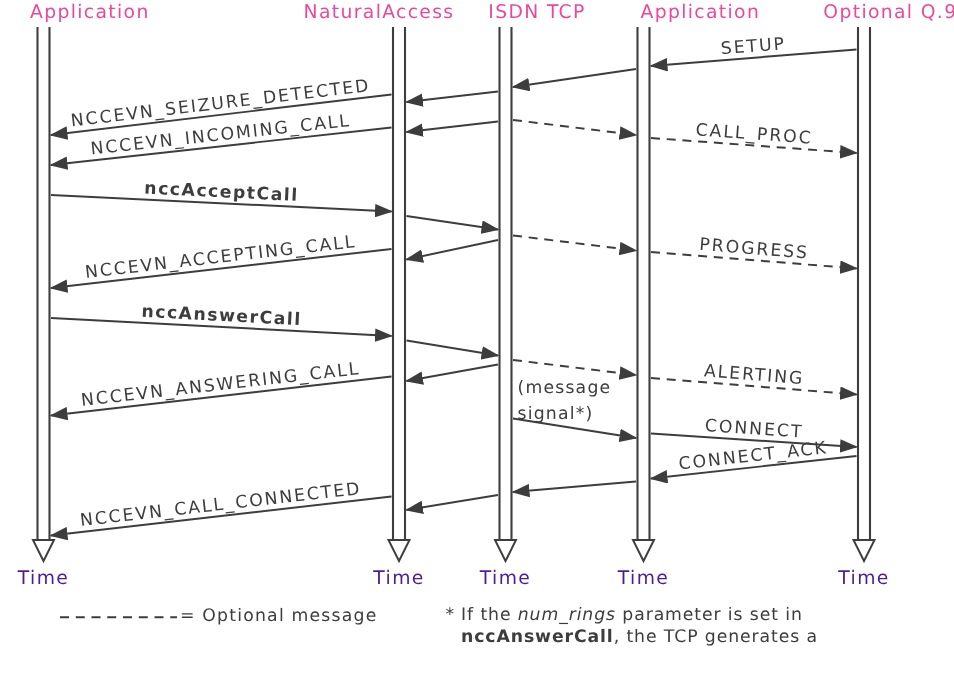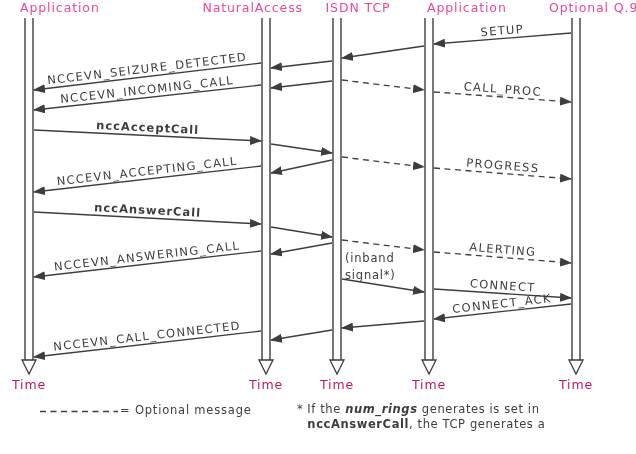--- a/index.html
+++ b/index.html
@@ -5,36 +5,36 @@
   html,body{margin:0;padding:0;background:#fff;}
   #canvas{
     position:relative;width:636px;height:454px;background:#fff;overflow:hidden;
     font-family:"DejaVu Sans","Liberation Sans",sans-serif;color:#3d3d3d;
   }
   #diagram-svg{position:absolute;left:0;top:0;}
   .head-label{
     position:absolute;top:0;font-size:12.5px;letter-spacing:0.9px;white-space:nowrap;color:#ec4899;margin-left:20px;
   }
   .time-label{
-    position:absolute;font-size:12.5px;letter-spacing:0.9px;white-space:nowrap;color:#be185d;
+    position:absolute;font-size:12.5px;letter-spacing:0.9px;white-space:nowrap;color:#4c1d95;
     transform:translateX(-50%);
   }
   .inband-note{
     position:absolute;left:345px;top:250px;font-size:11.5px;line-height:17px;
     letter-spacing:0.8px;white-space:nowrap;color:#3d3d3d;
   }
   .legend-row{position:absolute;left:40px;top:403px;height:16px;}
   .legend-dash{position:absolute;left:0;top:7px;}
   .legend-text{position:absolute;left:80px;top:0;font-size:11.5px;letter-spacing:0.8px;white-space:nowrap;}
   .footnote{
     position:absolute;left:297px;top:402px;font-size:11.5px;line-height:15px;
     letter-spacing:0.6px;color:#3d3d3d;
   }
   .footnote .fn-body{display:inline-block;vertical-align:top;margin-left:4px;}
-  .fn-emph{font-weight:bold;font-style:italic;}
+  .fn-emph{font-weight:normal;font-style:italic;}
   .fn-bold{font-weight:bold;}
   svg text{fill:#3d3d3d;}
 </style>
 </head>
 <body>
 
 <div id="canvas">
 
   <svg id="diagram-svg" width="636" height="454">
     <defs>
@@ -113,30 +113,30 @@
     </div>
   <div id="gen-times">
       <div class="time-label" style="left: 29px; top: 377px;">Time</div>
       <div class="time-label" style="left: 266px; top: 377px;">Time</div>
       <div class="time-label" style="left: 337px; top: 377px;">Time</div>
       <div class="time-label" style="left: 429px; top: 377px;">Time</div>
       <div class="time-label" style="left: 576px; top: 377px;">Time</div>
     </div>
 
   <div class="inband-note">
-    <div>(inband</div>
+    <div>(message</div>
     <div>signal*)</div>
   </div>
 
   <div class="legend-row">
     <svg class="legend-dash" width="78" height="3">
       <line x1="0" y1="1.5" x2="78" y2="1.5" stroke="#3d3d3d" stroke-width="1.4" stroke-dasharray="6,4.5"></line>
     </svg>
     <span class="legend-text">= Optional message</span>
   </div>
 
   <div class="footnote">
-    <span>*</span><span class="fn-body"><span>If the </span><span class="fn-emph">num_rings</span><span> generates is set in</span><br>
+    <span>*</span><span class="fn-body"><span>If the </span><span class="fn-emph">num_rings</span><span> parameter is set in</span><br>
     <span class="fn-bold">nccAnswerCall</span><span>, the TCP generates a</span><br>
     </span>
   </div>
 
 </div>
 
 </body></html>

